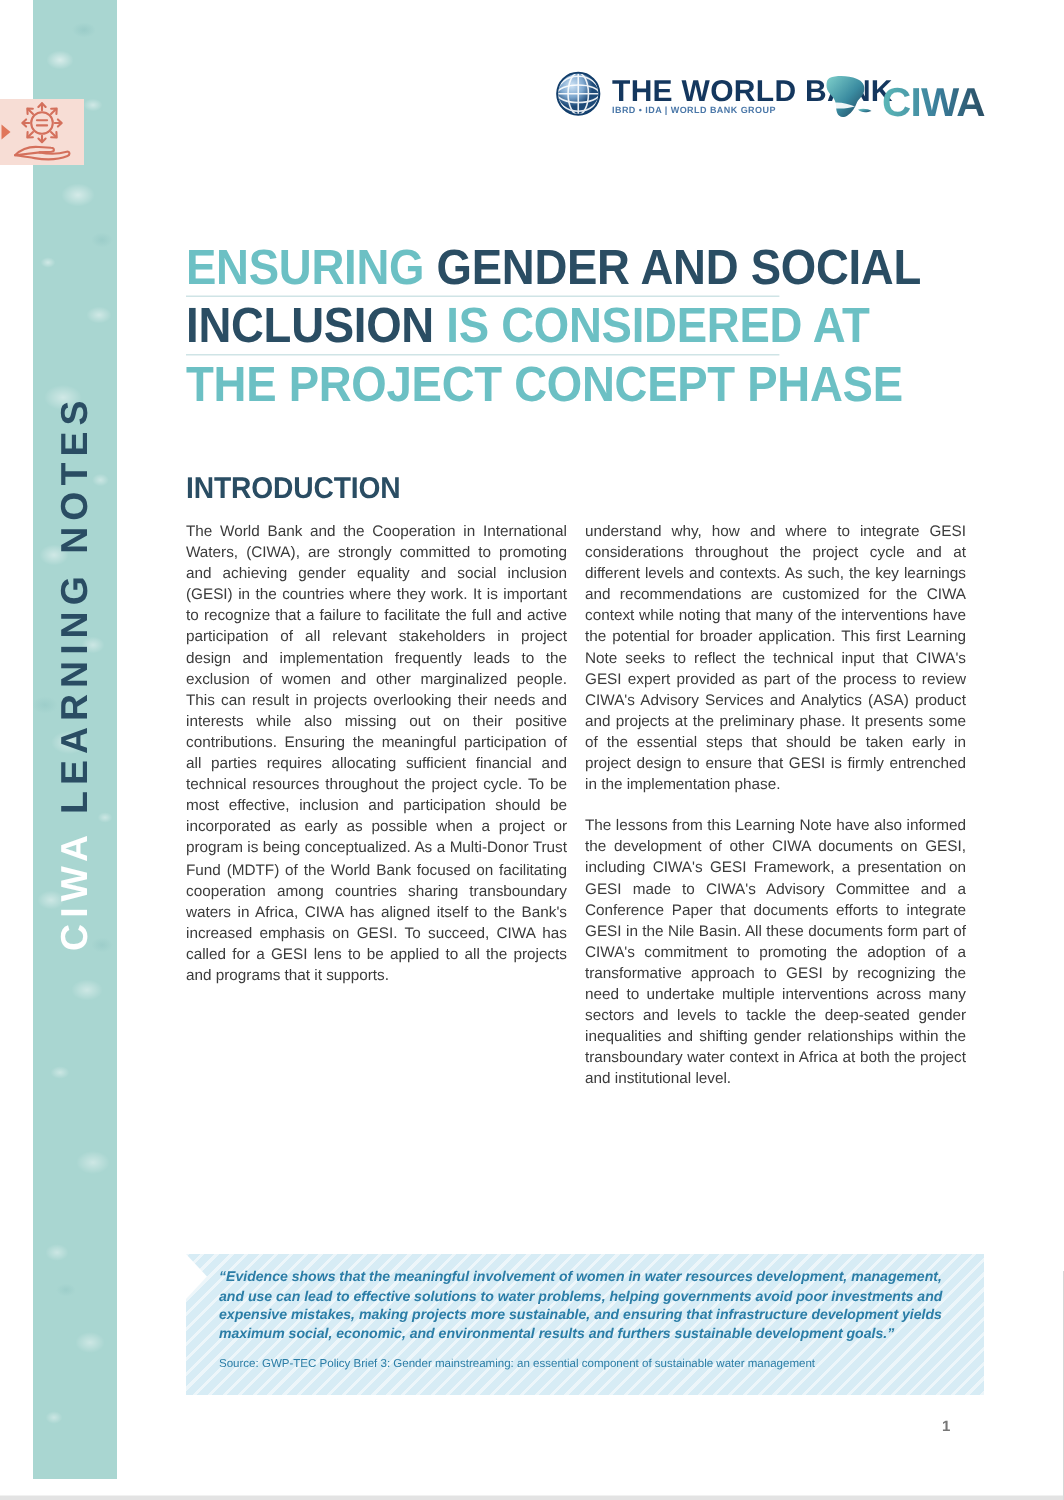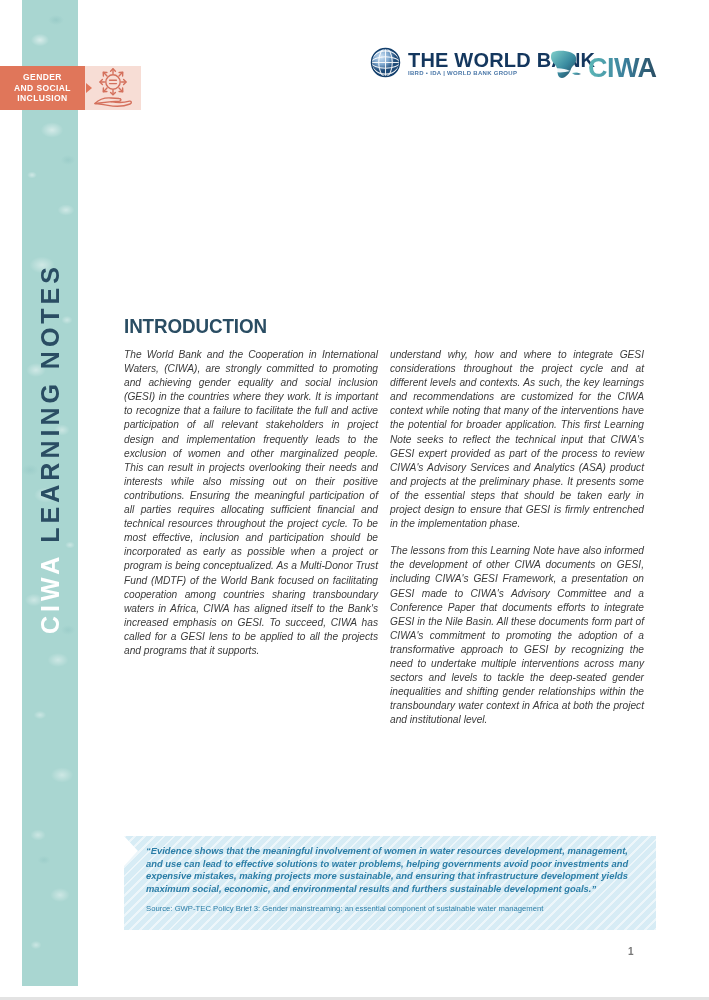--- a/index.html
+++ b/index.html
@@ -219,21 +219,20 @@
     transform: scaleX(.94);
     transform-origin: left center;
   }
   .columns {
     position: absolute;
     left: 124px;
     top: 348px;
     width: 532px;
     display: flex;
     gap: 12px;
-    font-style: italic;
   }
   .col {
     width: 254px;
     font-size: 10.2px;
     line-height: 14.1px;
     color: #3b3b3b;
     text-align: justify;
     text-justify: inter-word;
   }
   .col p { margin: 0 0 13px 0; }
@@ -297,25 +296,20 @@
 <div class="page">
 
   <div class="water-strip"></div>
   <div class="vertical-label">
     <div class="vl-inner">
       <span class="vl-ciwa">CIWA</span><span class="vl-rest"> LEARNING NOTES</span>
     </div>
   </div>
 
   <div class="gender-tab">
-    <div class="gender-tab-text">
-      <div>GENDER</div>
-      <div>AND SOCIAL</div>
-      <div>INCLUSION</div>
-    </div>
     <div class="gender-tab-icon">
       <span class="arrow"></span>
       <svg width="44" height="40" viewBox="0 0 44 40" fill="none" stroke="#d4705c" stroke-width="1.4" stroke-linecap="round" stroke-linejoin="round">
         <circle cx="22" cy="14" r="7.2"></circle>
         <line x1="18.6" y1="12.2" x2="25.4" y2="12.2"></line>
         <line x1="18.6" y1="15.6" x2="25.4" y2="15.6"></line>
 
         <g>
           <line x1="22" y1="5.5" x2="22" y2="1"></line>
             <polyline points="19.6,3.3 22,0.8 24.4,3.3"></polyline>
@@ -380,20 +374,25 @@
         </defs>
         <path fill="url(#afg)" d="M7 4 C12 2, 20 2.5, 25 4.5 C29 6, 31 9, 30 13 C29 17, 26 18, 25 21 C24 24, 22 27, 19 29 C16 31, 13 30, 12 27 C11 24, 12 21, 10 18 C8 15, 5 13, 5 9 C5 6.5, 5.5 4.8, 7 4 Z"></path>
         <path fill="#ffffff" d="M4 22 C10 19, 18 20.5, 24 23 C18 24.5, 10 25.5, 4 22 Z" opacity=".92"></path>
         <path fill="url(#afg)" d="M26 25 C29 24, 33 24.5, 35 26 C31 27.5, 28 27, 26 25 Z"></path>
       </svg>
     </span>
     <span class="ciwa-word">CIWA</span>
   </div>
 
 
+  <div class="title-block">
+    <div class="title-line"><span class="t-teal">ENSURING </span><span class="t-navy">GENDER AND SOCIAL</span></div>
+    <div class="title-line"><span class="t-navy">INCLUSION </span><span class="t-teal">IS CONSIDERED AT</span></div>
+    <div class="title-line last"><span class="t-teal">THE PROJECT CONCEPT PHASE</span></div>
+  </div>
 
   <div class="intro-heading">INTRODUCTION</div>
 
   <div class="columns">
     <div class="col">
       <p>The World Bank and the Cooperation in International Waters, (CIWA), are strongly committed to promoting and achieving gender equality and social inclusion (GESI) in the countries where they work. It is important to recognize that a failure to facilitate the full and active participation of all relevant stakeholders in project design and implementation frequently leads to the exclusion of women and other marginalized people. This can result in projects overlooking their needs and interests while also missing out on their positive contributions. Ensuring the meaningful participation of all parties requires allocating sufficient financial and technical resources throughout the project cycle. To be most effective, inclusion and participation should be incorporated as early as possible when a project or program is being conceptualized. As a Multi-Donor Trust Fund (MDTF) of the World Bank focused on facilitating cooperation among countries sharing transboundary waters in Africa, CIWA has aligned itself to the Bank's increased emphasis on GESI. To succeed, CIWA has called for a GESI lens to be applied to all the projects and programs that it supports.</p>
     </div>
     <div class="col">
       <p>understand why, how and where to integrate GESI considerations throughout the project cycle and at different levels and contexts. As such, the key learnings and recommendations are customized for the CIWA context while noting that many of the interventions have the potential for broader application. This first Learning Note seeks to reflect the technical input that CIWA's GESI expert provided as part of the process to review CIWA's Advisory Services and Analytics (ASA) product and projects at the preliminary phase. It presents some of the essential steps that should be taken early in project design to ensure that GESI is firmly entrenched in the implementation phase.</p>
       <p>The lessons from this Learning Note have also informed the development of other CIWA documents on GESI, including CIWA's GESI Framework, a presentation on GESI made to CIWA's Advisory Committee and a Conference Paper that documents efforts to integrate GESI in the Nile Basin. All these documents form part of CIWA's commitment to promoting the adoption of a transformative approach to GESI by recognizing the need to undertake multiple interventions across many sectors and levels to tackle the deep-seated gender inequalities and shifting gender relationships within the transboundary water context in Africa at both the project and institutional level.</p>

